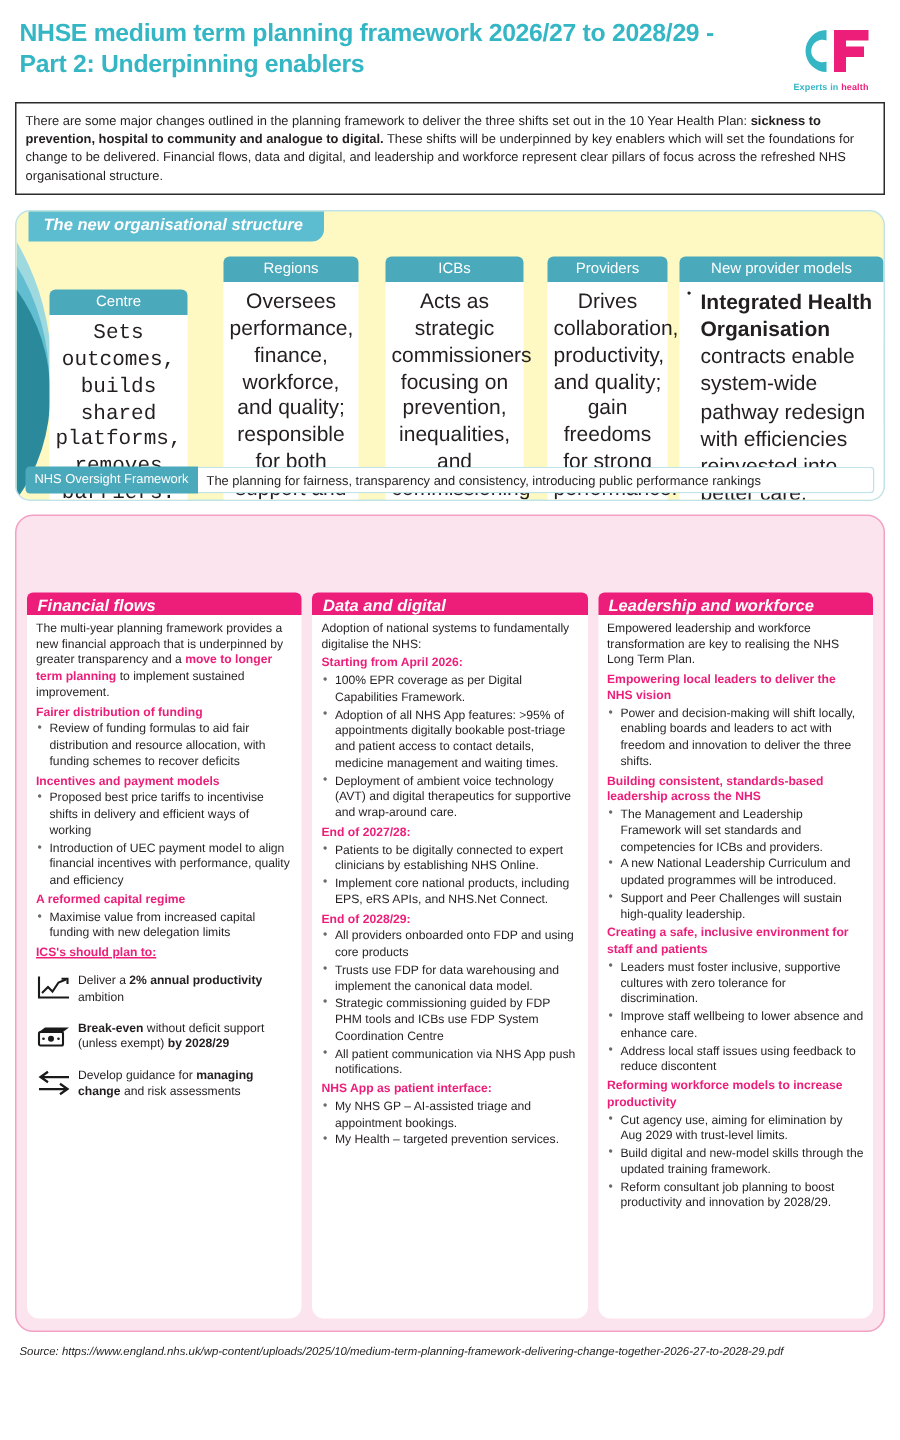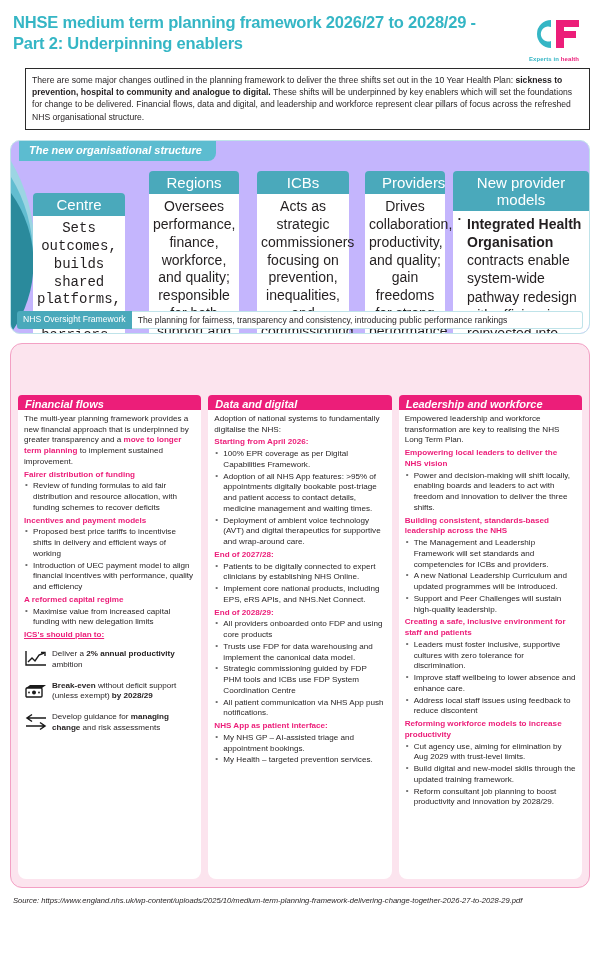--- a/index.html
+++ b/index.html
@@ -19,42 +19,42 @@
     font-size:16.5px; font-weight:bold; color:#35b6c5; line-height:1.25;
     letter-spacing:-0.2px; max-width:480px; margin:0;
   }
   .logo { width:72px; margin-top:2px; text-align:center; flex:0 0 auto; }
   .logo svg { display:block; margin:0 auto; }
   .logo-tag { font-size:6px; font-weight:bold; color:#35b6c5; margin-top:2px; letter-spacing:0.1px; }
   .logo-tag b { color:#ec1e79; }
 
   
   .intro {
-    border:1px solid #2b2b2b; padding:5px 6px 6px 6px; margin:2px 0 10px 15px;
+    border:1px solid #2b2b2b; padding:5px 6px 6px 6px; margin:2px 0 10px 0;
     font-size:8.6px; line-height:1.42;
   }
   .intro b { font-weight:bold; }
 
   
   .org-panel {
     position:relative; border:1px solid #bfe3e9; border-radius:10px;
-    background:#c4b5fd; height:192px; overflow:hidden; margin-bottom:9px;
+    background:#fef9c3; height:192px; overflow:hidden; margin-bottom:9px;
   }
   .org-arcs { position:absolute; inset:0; }
   .org-tab {
     position:absolute; left:8px; top:-1px; background:#5cbcd0; color:#ffffff;
     font-size:11px; font-style:italic; font-weight:bold;
     padding:4px 14px 5px 10px; border-radius:0 0 8px 0;
     border-top-left-radius:2px; z-index:5;
   }
   .org-row { position:absolute; left:0; right:0; top:30px; bottom:28px; display:flex; z-index:4; }
 
   .col { position:relative; display:flex; flex-direction:column; }
   .col-head {
-    background:#4aa9bb; color:#ffffff; font-size:15px; text-align:center;
+    background:#4aa9bb; color:#ffffff; font-size:10px; text-align:center;
     padding:3px 17px; border-radius:4px 4px 0 0;
   }
   .col-body {
     background:#ffffff; flex:1; font-size:14px; line-height:1.28;
     text-align:center; padding:4px 4px 5px; border-radius:0 0 7px 7px;
     box-sizing:border-box;
   }
   .col-centre { width:100px; margin-left:22px; margin-top:22px; height:108px; }
   .col-centre .col-body { border-radius:0 0 7px 7px;font-family:Liberation Mono, monospace; }
   .col-regions { width:90px; margin-left:24px; }

